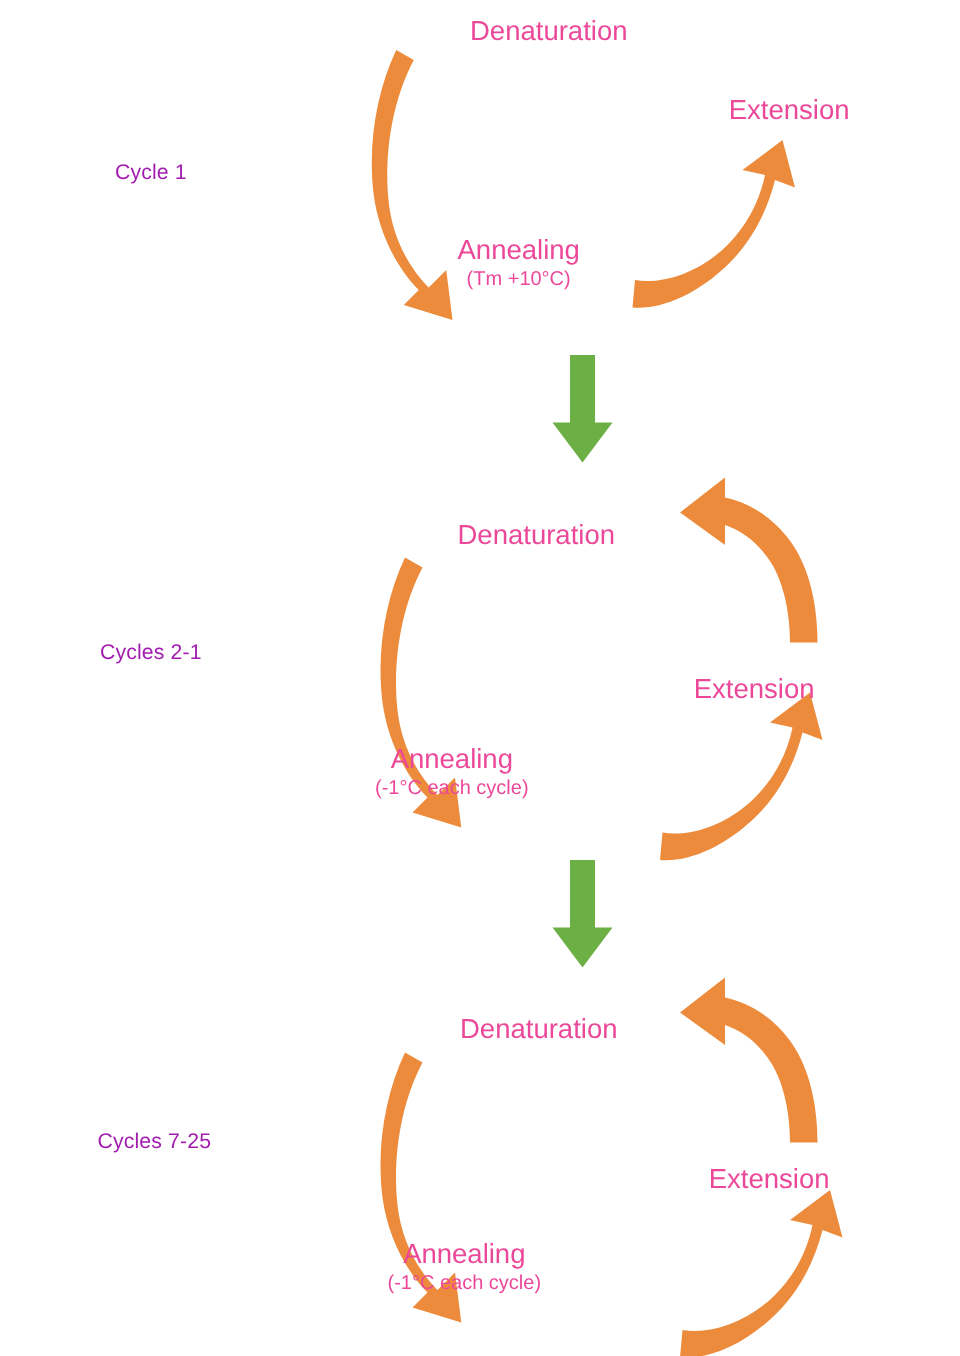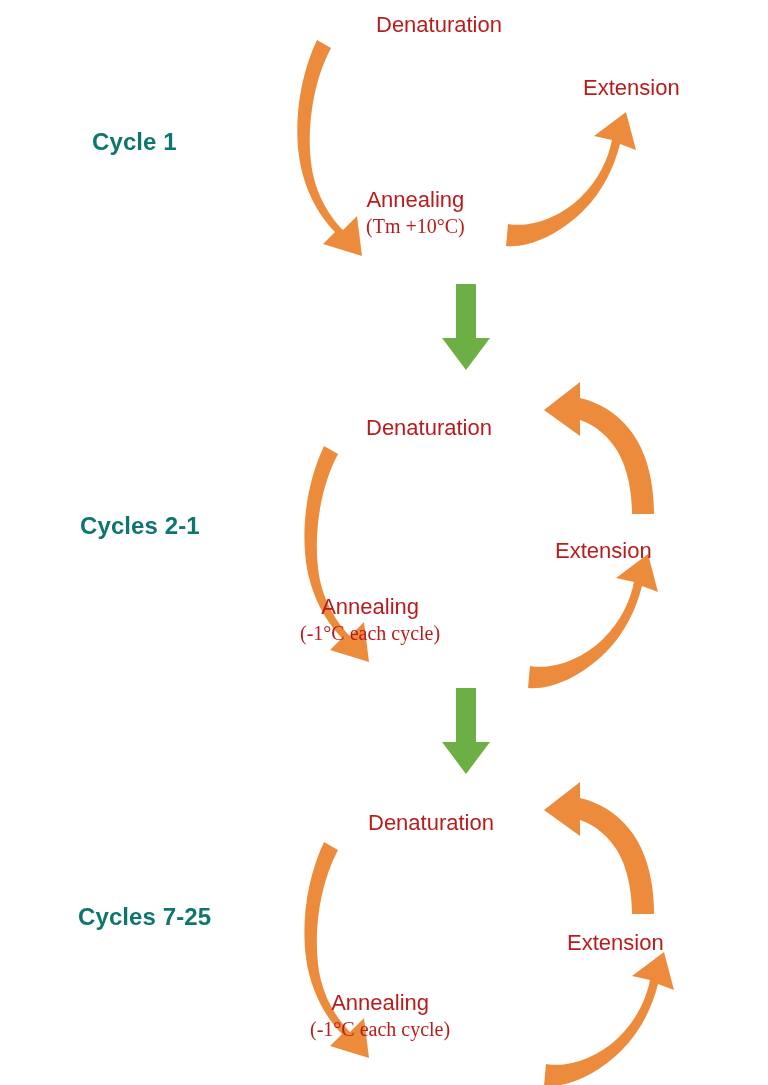--- a/index.html
+++ b/index.html
@@ -14,38 +14,37 @@
   }
   #page {
     position: relative;
     width: 768px;
     height: 1085px;
     background: #ffffff;
     overflow: hidden;
   }
   .stage-label {
     position: absolute;
-    font-weight: bold;
-    font-size: 24px;
+    font-weight: normal;
+    font-size: 17px;
     letter-spacing: 0.1px;
-    color: #0f766e;
+    color: #a21caf;
     white-space: nowrap;
   }
   .step-label {
     position: absolute;
     font-size: 22px;
-    color: #b91c1c;
+    color: #ec4899;
     white-space: nowrap;
     line-height: 1.22;
     text-align: center;
   }
   .step-label .sub {
     display: block;
-    font-size: 20px;
-    font-family: Liberation Serif, serif;
+    font-size: 16px;
   }
   .arrow-layer {
     position: absolute;
     left: 0;
     top: 0;
     width: 768px;
     height: 1085px;
     pointer-events: none;
   }
 </style>

